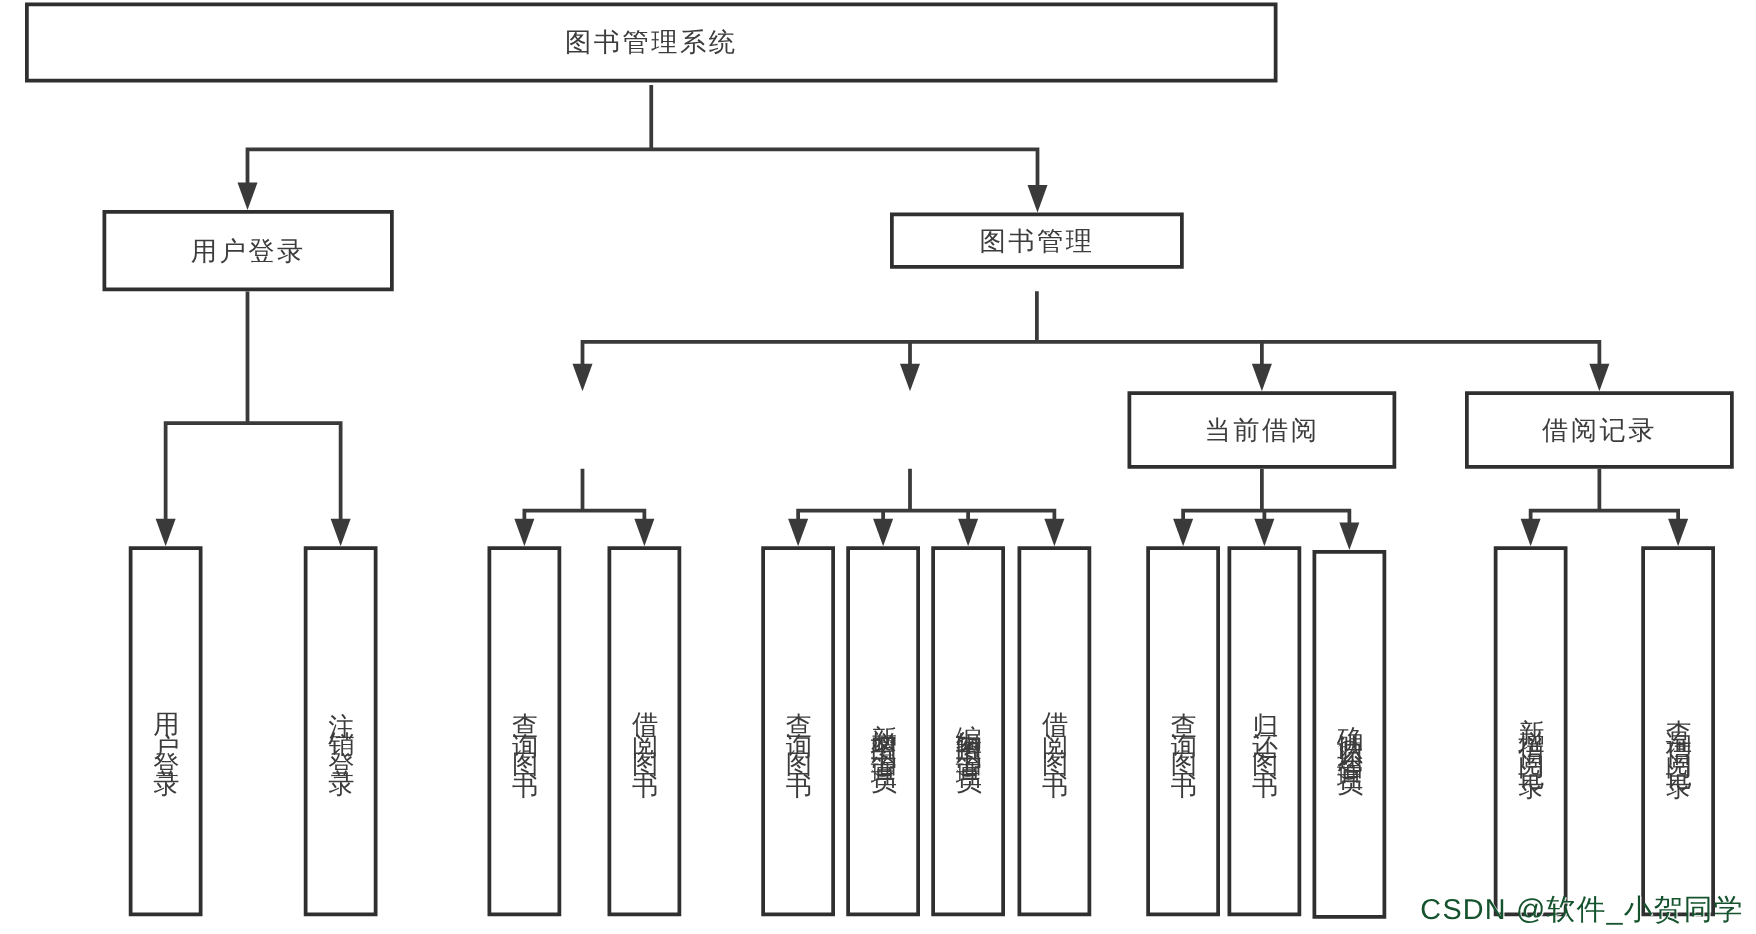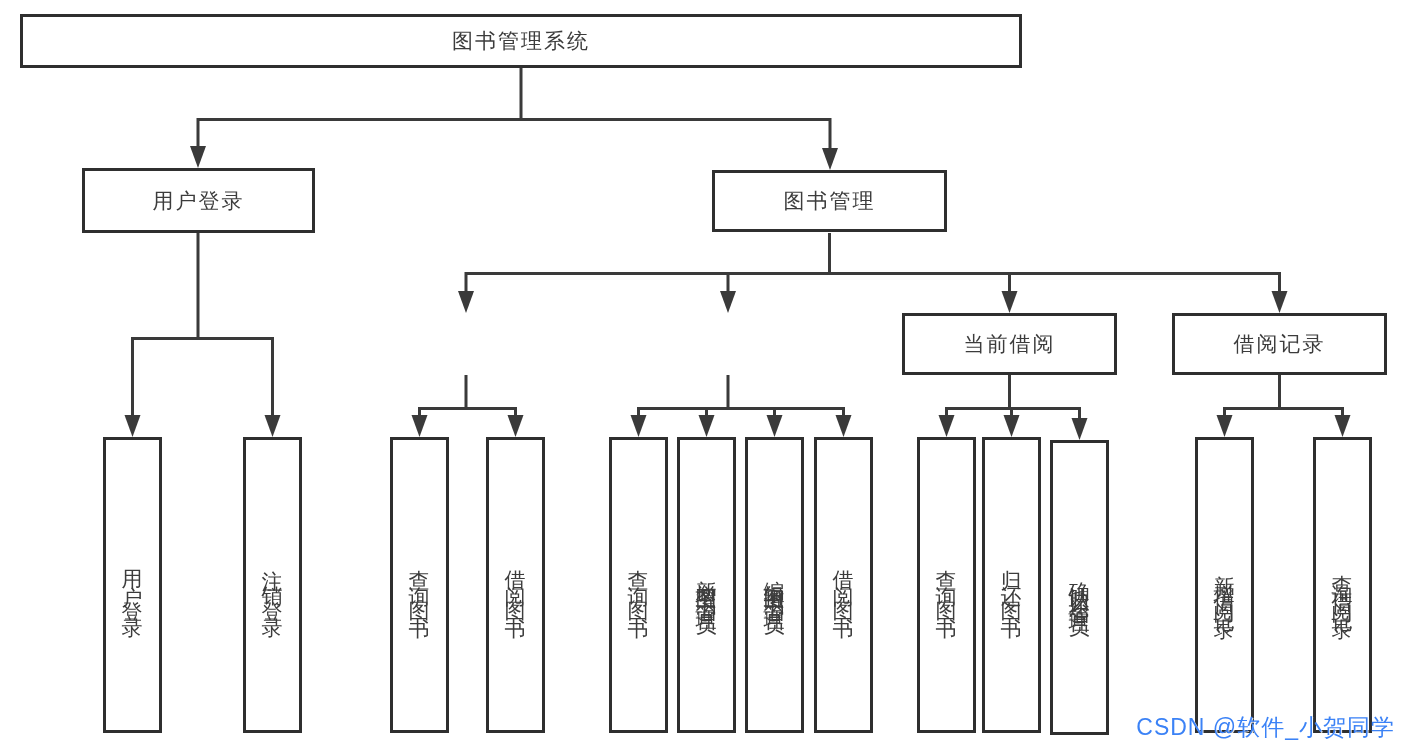--- a/index.html
+++ b/index.html
@@ -57,21 +57,21 @@
   .connector-layer polygon {
     fill: #3a3a3a;
     stroke: none;
   }
   .watermark {
     position: absolute;
     right: 10px;
     bottom: 4px;
     font-size: 23px;
     letter-spacing: 1px;
-    color: #3b82f6;
+    color: #14532d;
     text-shadow: 1px 1px 0 rgba(255,255,255,0.85);
     white-space: nowrap;
   }
 </style>
 </head>
 <body>
 
 <div class="canvas">
 
   <svg class="connector-layer" viewBox="0 0 1405 747">
@@ -110,28 +110,28 @@
       <polygon points="1003.5,415 1019.5,415 1011.5,437"></polygon>
       <polygon points="1071.5,418 1087.5,418 1079.5,440"></polygon>
     </g>
     <g>
       <path d="M1279.5 375 L1279.5 408.5 M1223 408.5 L1344 408.5 M1224.5 408.5 L1224.5 419 M1342.5 408.5 L1342.5 419"></path>
       <polygon points="1216.5,415 1232.5,415 1224.5,437"></polygon>
       <polygon points="1334.5,415 1350.5,415 1342.5,437"></polygon>
     </g>
   </svg>
 
-  <div class="node hbox" style="left:20px; top:14px; width:1002px; height:54px;">
+  <div class="node hbox" style="left:20px; top:2px; width:1002px; height:64px;">
     <span>图书管理系统</span>
   </div>
 
   <div class="node hbox" style="left:82px; top:168px; width:233px; height:65px;">
     <span>用户登录</span>
   </div>
-  <div class="node hbox" style="left:712px; top:170px; width:235px; height:62px;">
+  <div class="node hbox" style="left:712px; top:170px; width:235px; height:45px;">
     <span>图书管理</span>
   </div>
 
   <div class="node hbox" style="left:902px; top:313px; width:215px; height:62px;">
     <span>当前借阅</span>
   </div>
   <div class="node hbox" style="left:1172px; top:313px; width:215px; height:62px;">
     <span>借阅记录</span>
   </div>
 

